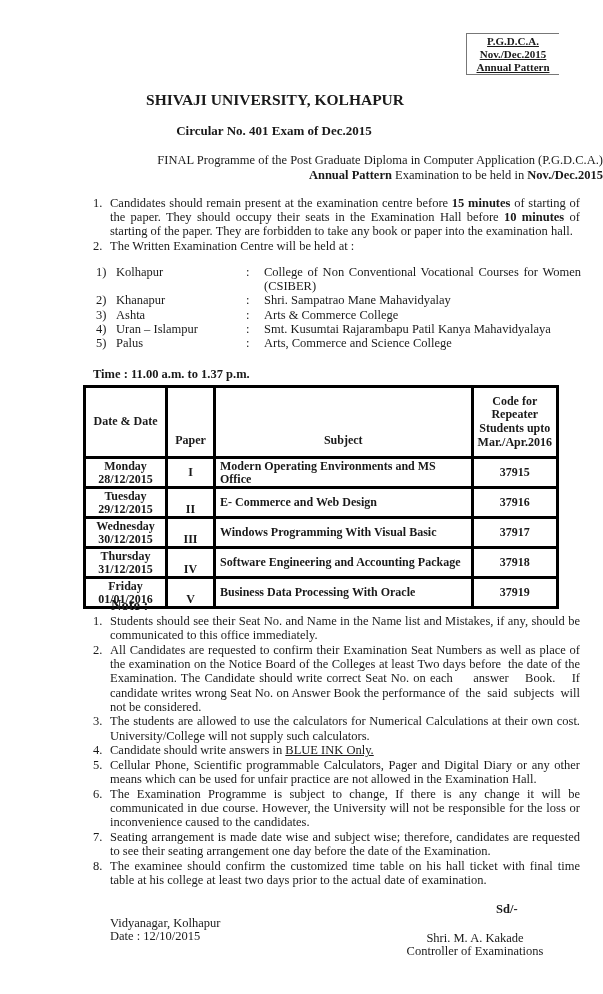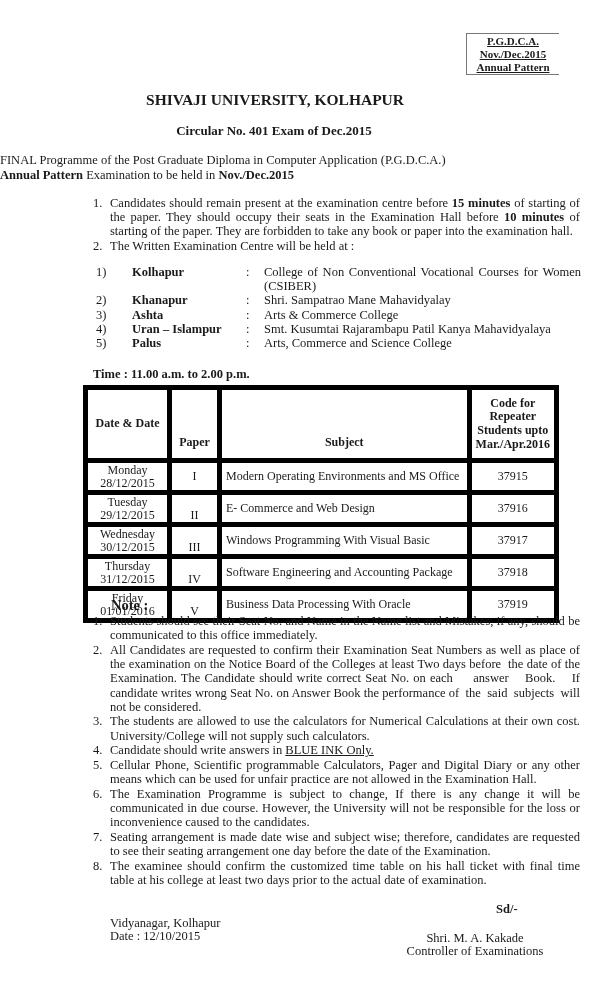--- a/index.html
+++ b/index.html
@@ -10,40 +10,40 @@
     .abs { position: absolute; }
     .corner-box {
       left: 466px; top: 33px; width: 92px;
       border: 1px solid #777; border-right: none;
       text-align: center; font-weight: bold; font-size: 11px; line-height: 13px;
       padding: 1px 0 0 0;
     }
     .corner-box div { text-decoration: underline; }
     .title { left: 0; width: 550px; top: 91px; text-align: center; font-weight: bold; font-size: 15.5px; }
     .circular { left: 0; width: 548px; top: 123px; text-align: center; font-weight: bold; font-size: 13px; }
-    .programme { left: 0; width: 603px; top: 153px; text-align: left; font-size: 12.5px; line-height: 15px; }
+    .programme { left: 0; width: 603px; top: 153px; text-align: right; font-size: 12.5px; line-height: 15px; }
     b { font-weight: bold; }
     .ol { left: 93px; width: 487px; }
     .li { position: relative; padding-left: 17px; line-height: 14.2px; text-align: justify; }
     .li .num { position: absolute; left: 0; top: 0; }
     .centres { left: 96px; top: 265px; width: 485px; }
     .crow { position: relative; height: 14.2px; line-height: 14.2px; }
     .crow .cn { position: absolute; left: 0; }
-    .crow .cp { position: absolute; left: 36px; font-weight: bold; }
+    .crow .cp { position: absolute; left: 20px; }
     .crow .cc { position: absolute; left: 150px; }
     .crow .cv { position: absolute; left: 168px; width: 317px; text-align: justify; text-align-last: justify; }
     .crow .cv.last { text-align-last: left; }
     .time { left: 93px; top: 367px; font-weight: bold; font-size: 12.5px; }
     table.sched {
       position: absolute; left: 83px; top: 385px; width: 476px;
       border-collapse: collapse; font-size: 12px;
     }
-    table.sched th, table.sched td { border: 5px solid #000000; padding: 0 4px; }
+    table.sched th, table.sched td { border: 3px solid #000000; padding: 0 4px; }
     table.sched th { font-weight: bold; height: 60px; text-align: center; line-height: 13.6px; }
-    table.sched td { height: 27px; line-height: 13px; }
+    table.sched td { height: 27px; line-height: 13px; font-weight: bold; }
     .c-date { width: 71px; text-align: center; }
     .c-paper { width: 37px; text-align: center; margin-left: 28px; }
     .c-sub { text-align: left; }
     .c-code { width: 74px; text-align: center; }
     td.c-paper { vertical-align: bottom; padding-bottom: 1px; }
     .note-head { left: 111px; top: 597px; font-weight: bold; font-size: 14.5px; }
     .notes { left: 93px; top: 614px; width: 487px; }
     .notes .li { margin-bottom: 0.5px; }
     .u { text-decoration: underline; }
     .sd { left: 468px; top: 902px; font-weight: bold; font-size: 12.5px; margin-left: 28px; }
@@ -106,21 +106,21 @@
     <span class="cv last">Smt. Kusumtai Rajarambapu Patil Kanya Mahavidyalaya</span>
   </div>
   <div class="crow">
     <span class="cn">5)</span>
     <span class="cp">Palus</span>
     <span class="cc">:</span>
     <span class="cv last">Arts, Commerce and Science College</span>
   </div>
 </div>
 
-<div class="abs time">Time : 11.00 a.m. to 2.00 p.m.</div>
+<div class="abs time">Time : 11.00 a.m. to 1.37 p.m.</div>
 
 <table class="sched">
   <thead>
     <tr>
       <th class="c-date">Date &amp; Date</th>
       <th class="c-paper" style="vertical-align:bottom; padding-bottom:8px;">Paper</th>
       <th class="c-sub" style="text-align:center; vertical-align:bottom; padding-bottom:8px;">Subject</th>
       <th class="c-code">Code for Repeater Students upto Mar./Apr.2016</th>
     </tr>
   </thead>

